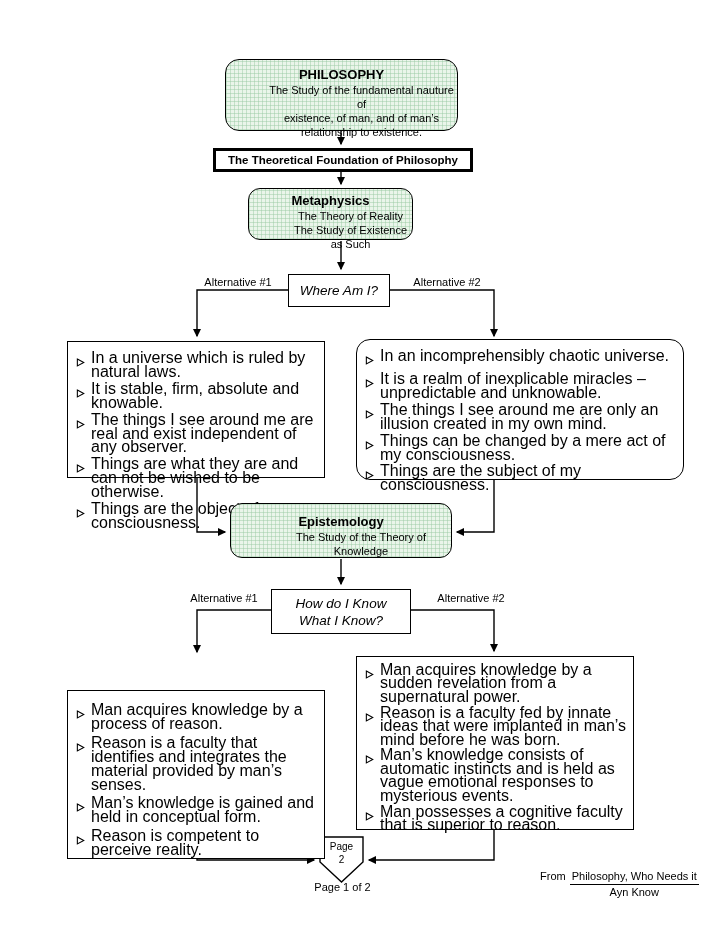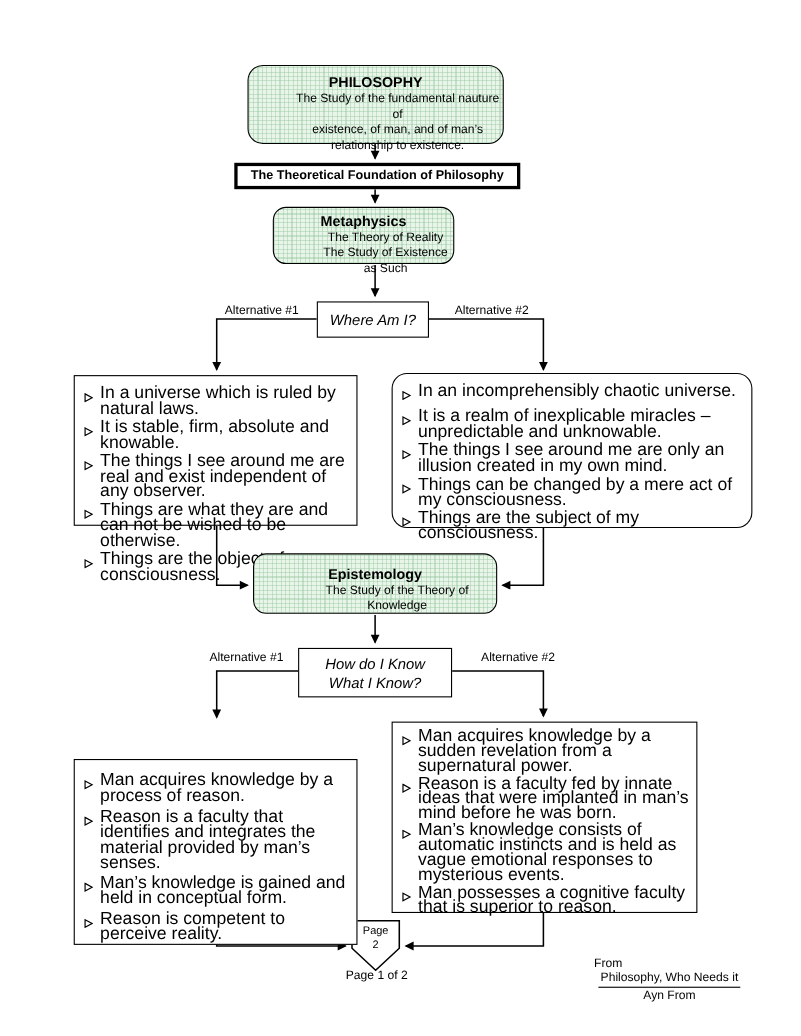--- a/index.html
+++ b/index.html
@@ -62,21 +62,21 @@
   .ep-right li { margin-bottom:2.5px; }
   .ep-right li .litext { line-height:13.4px; }
 
   .page-connector-label {
     left:318px; top:841px; width:47px; text-align:center;
     font-size:10px; line-height:12.5px; z-index:3;
   }
   .page-footer-label {
     left:300px; top:881px; width:85px; text-align:center; font-size:11px; z-index:2;
   }
-  .source { left:540px; top:870px; display:flex; font-size:11px; line-height:13px; z-index:2;flex-direction:column; }
+  .source { left:540px; top:870px; display:flex; font-size:11px; line-height:13px; z-index:2; }
   .source .src-col { display:inline-flex; flex-direction:column; align-items:center; margin-left:4px; }
   .src-title { border-bottom:1px solid #000; padding:0 2px 1px 2px; }
   .src-author { margin-top:1px; }
 </style>
 </head>
 <body>
 
 <div class="page">
 
   <svg class="connectors" width="728" height="942" viewBox="0 0 728 942">
@@ -269,17 +269,17 @@
     <div>Page</div>
     <div>2</div>
   </div>
 
   <div class="node page-footer-label">Page 1 of 2</div>
 
   <div class="node source">
     <span>From</span>
     <span class="src-col">
       <span class="src-title">Philosophy, Who Needs it</span>
-      <span class="src-author">Ayn From</span>
+      <span class="src-author">Ayn Know</span>
     </span>
   </div>
 
 </div>
 
 </body></html>

